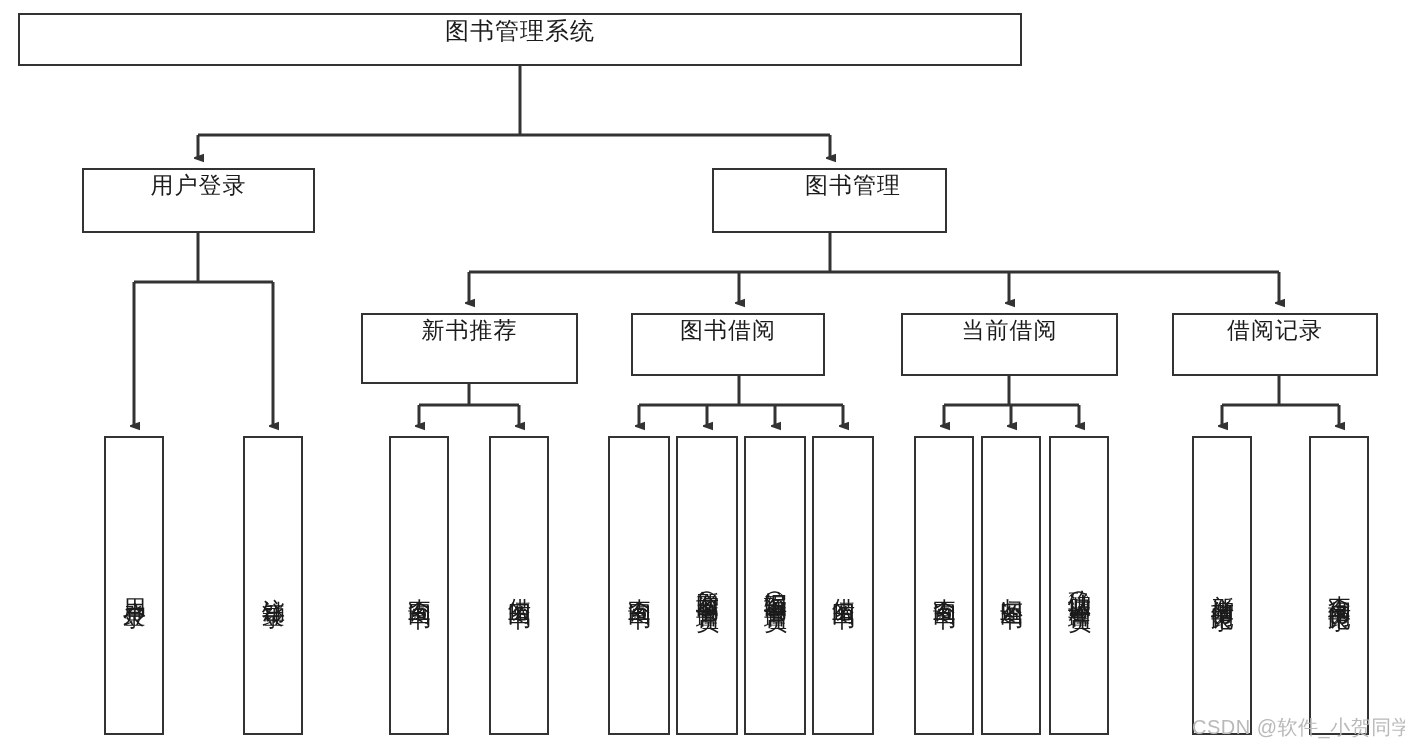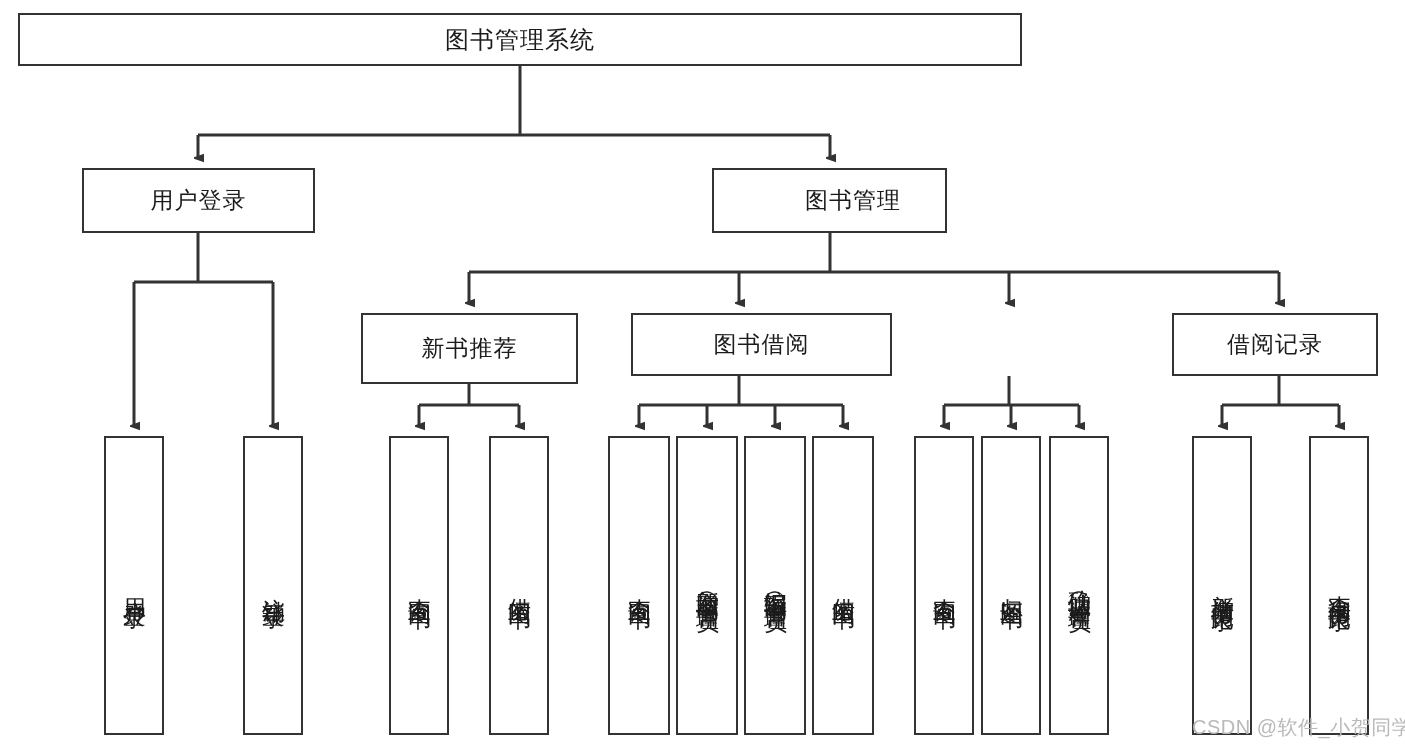--- a/index.html
+++ b/index.html
@@ -24,21 +24,21 @@
     width: 1405px;
     height: 747px;
     pointer-events: none;
   }
   .node {
     position: absolute;
     box-sizing: border-box;
     border: 2.5px solid #333333;
     background: #ffffff;
     display: flex;
-    align-items: center;
+    align-items: flex-start;
     justify-content: center;
     color: #1b1b1b;
   }
   .node.h {
     font-size: 23px;
     letter-spacing: 1px;
   }
   .node.h.root {
     font-size: 24px;
   }
@@ -127,24 +127,27 @@
   </div>
 
   <div class="node h" style="left:712px; top:168px; width:235px; height:65px;padding-left:47px;">
     <span>图书管理</span>
   </div>
 
   <div class="node h" style="left:361px; top:313px; width:217px; height:71px;">
     <span>新书推荐</span>
   </div>
 
-  <div class="node h" style="left:631px; top:313px; width:261px; height:63px;">
+  <div class="node h" style="left:631px; top:313px; width:194px; height:63px;">
     <span>图书借阅</span>
   </div>
 
+  <div class="node h" style="left:901px; top:313px; width:217px; height:63px;">
+    <span>当前借阅</span>
+  </div>
 
   <div class="node h" style="left:1172px; top:313px; width:206px; height:63px;">
     <span>借阅记录</span>
   </div>
 
   <div class="node v" style="left:104px; top:436px; width:60px; height:299px;">
     <span class="vtext">用户登录</span>
   </div>
 
   <div class="node v" style="left:243px; top:436px; width:60px; height:299px;">

